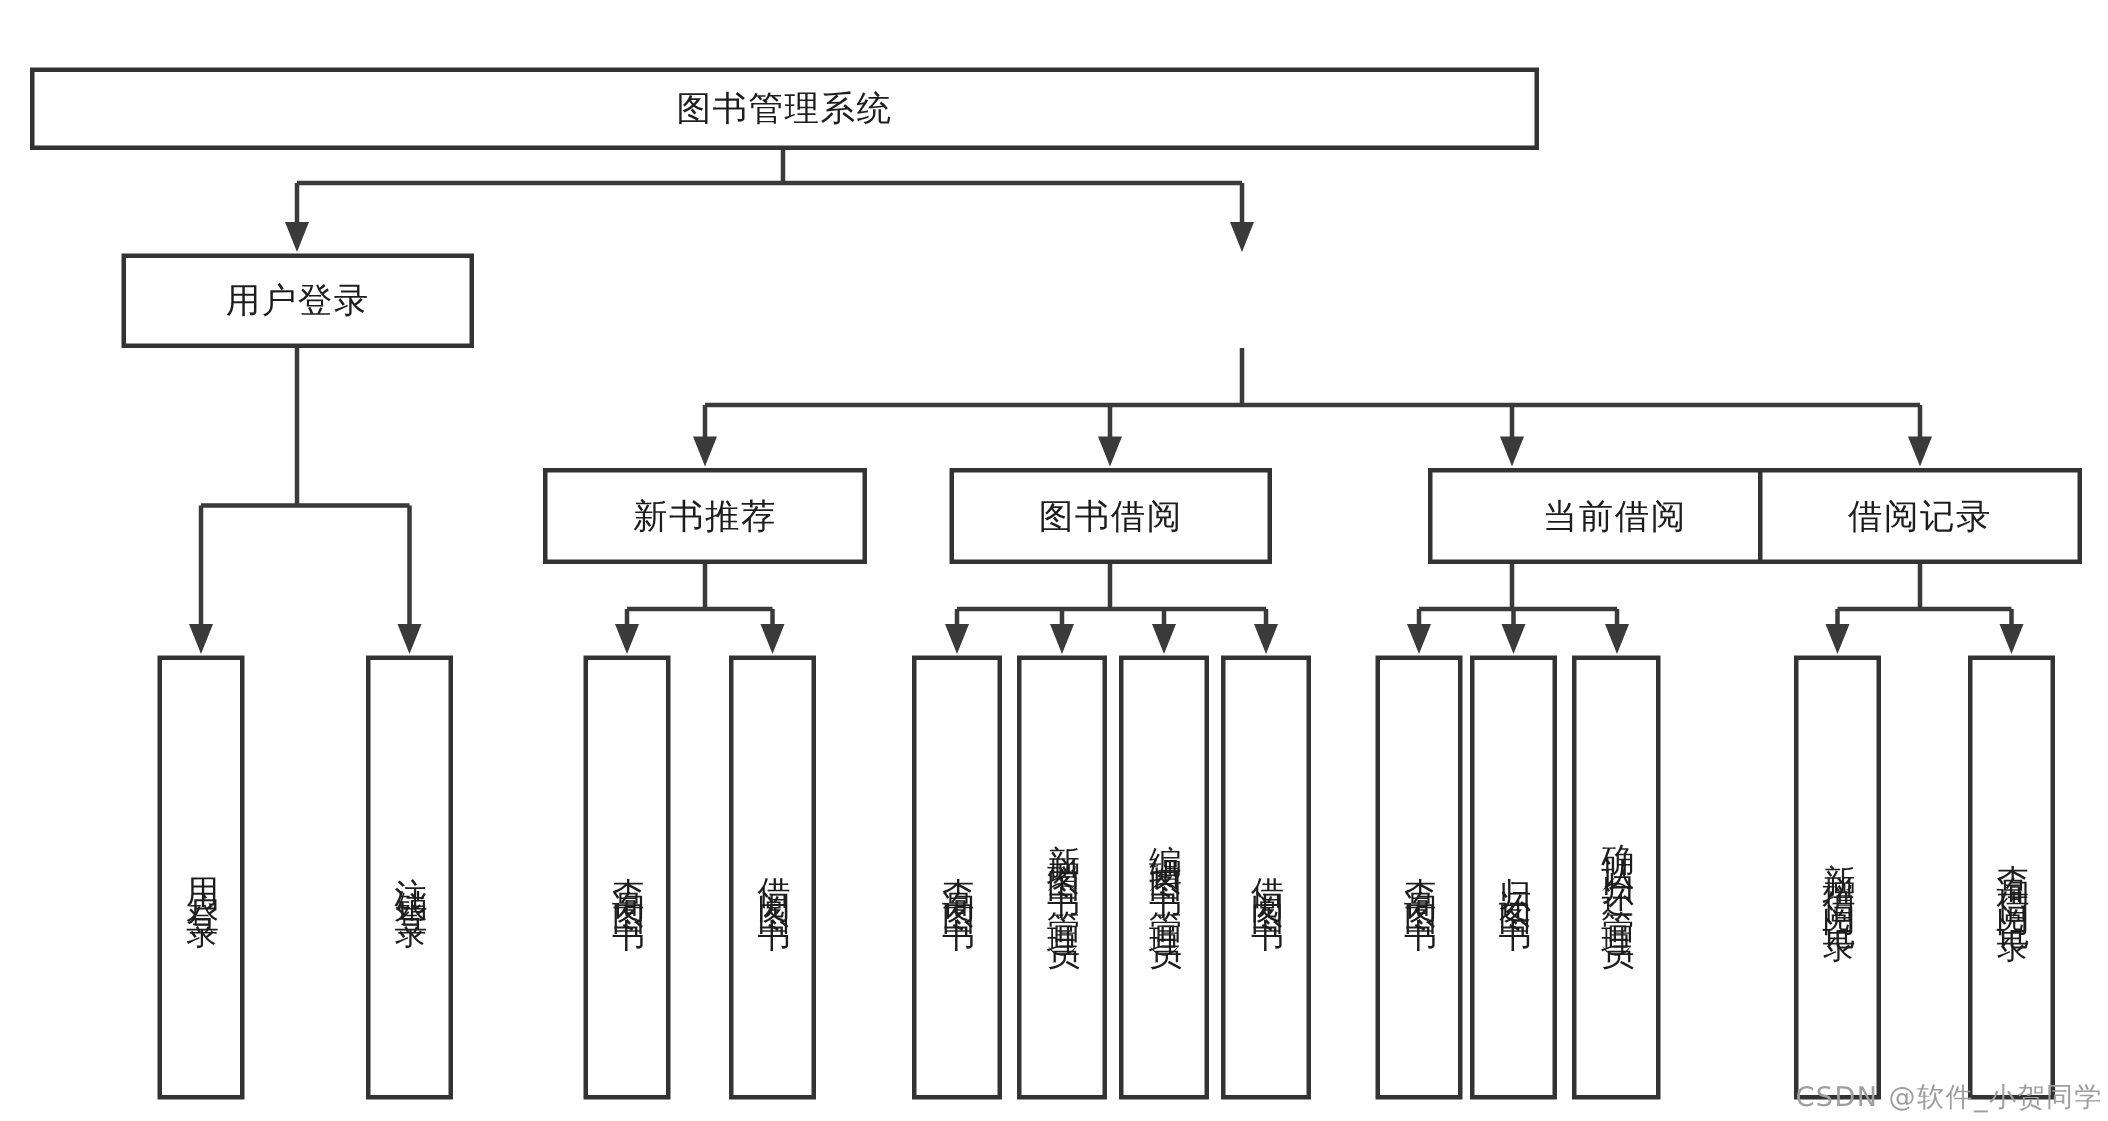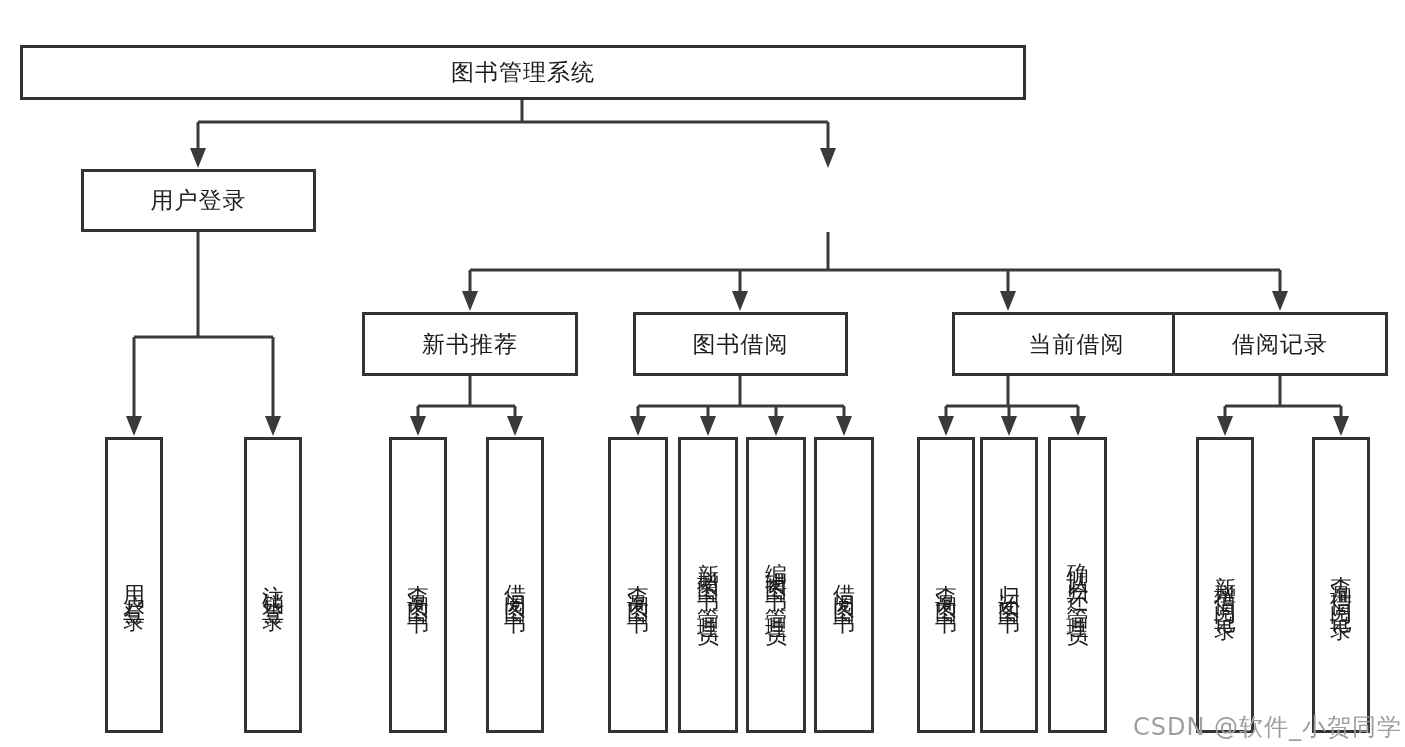--- a/index.html
+++ b/index.html
@@ -36,21 +36,21 @@
   .vtext {
     writing-mode: vertical-rl;
     text-orientation: mixed;
     letter-spacing: 9px;
     line-height: 1;
   }
   #watermark {
     position: absolute;
     right: 3px;
     bottom: 4px;
-    font-size: 24px;
+    font-size: 18px;
     color: var(--watermark);
     letter-spacing: 1px;
   }
 </style>
 </head>
 <body>
 
 <div id="canvas">
 
   <svg id="connectors" width="1405" height="747" viewBox="0 0 1405 747">

